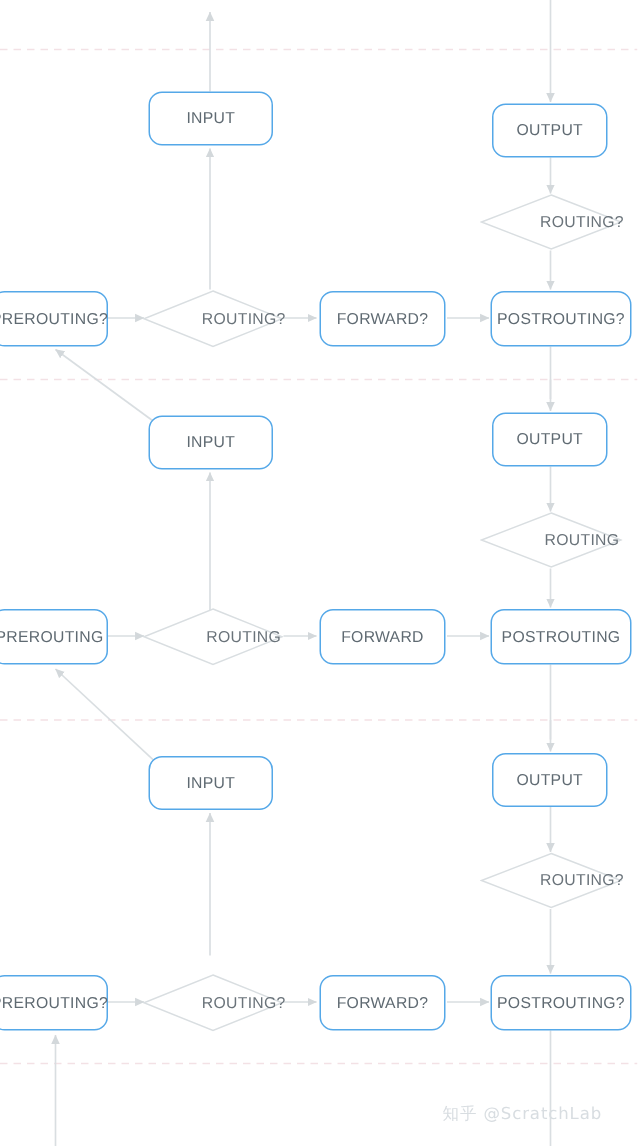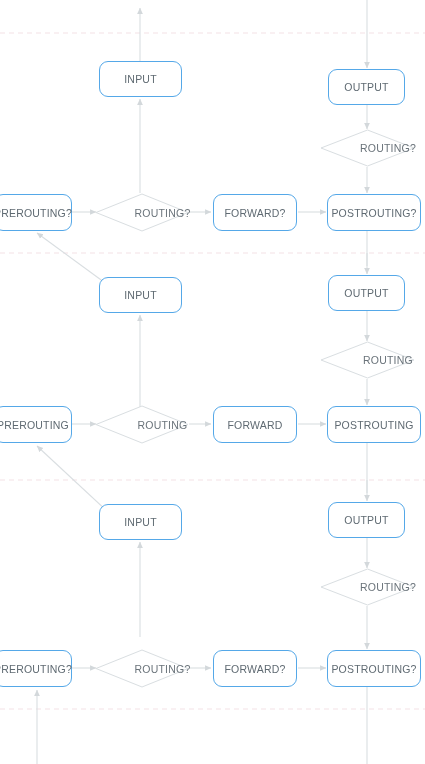--- a/index.html
+++ b/index.html
@@ -218,14 +218,15 @@
   </div>
 
   <div class="node box" style="left:213px;top:650px;width:84px;height:37px;">
     <span>FORWARD?</span>
   </div>
 
   <div class="node box" style="left:327px;top:650px;width:94px;height:37px;">
     <span>POSTROUTING?</span>
   </div>
 
+  <div class="watermark" style="left:295px;top:735px;">知乎 @ScratchLab</div>
 
 </div>
 
 </body></html>

